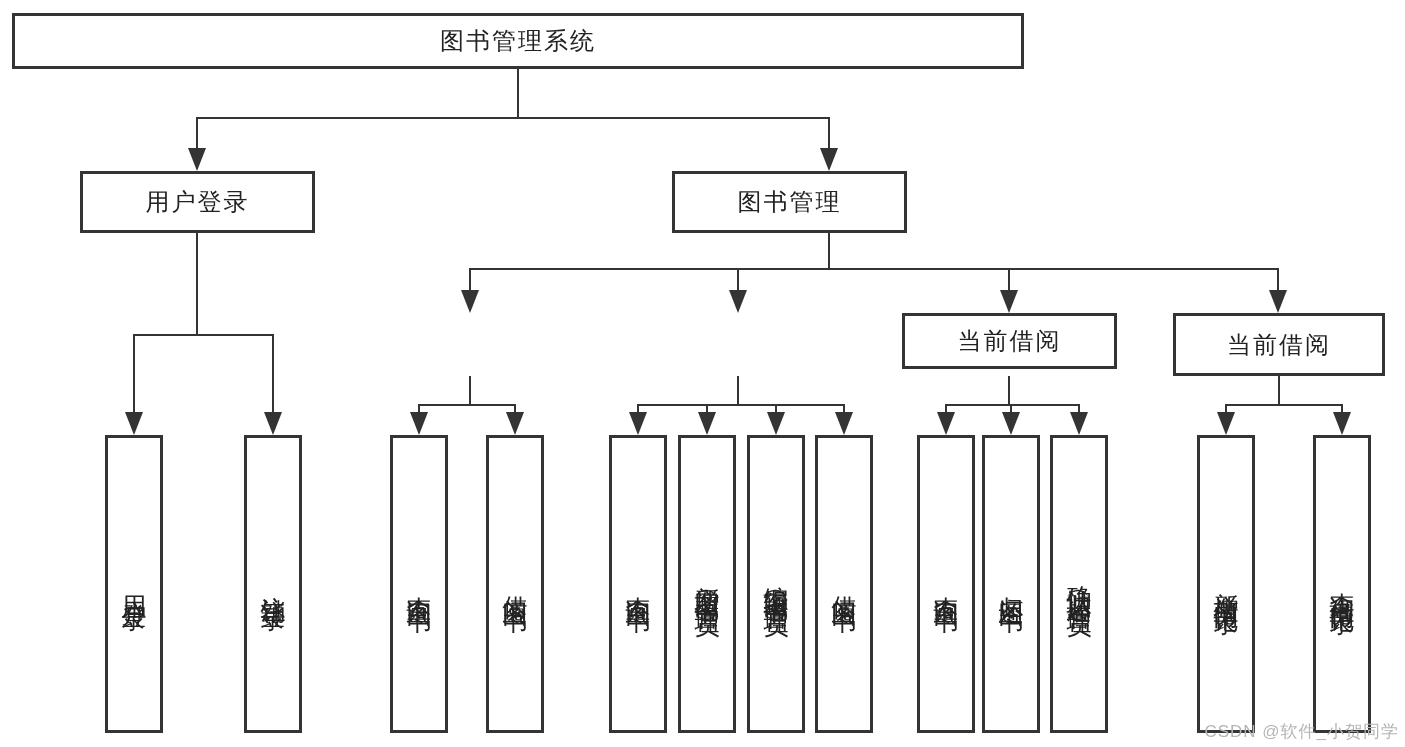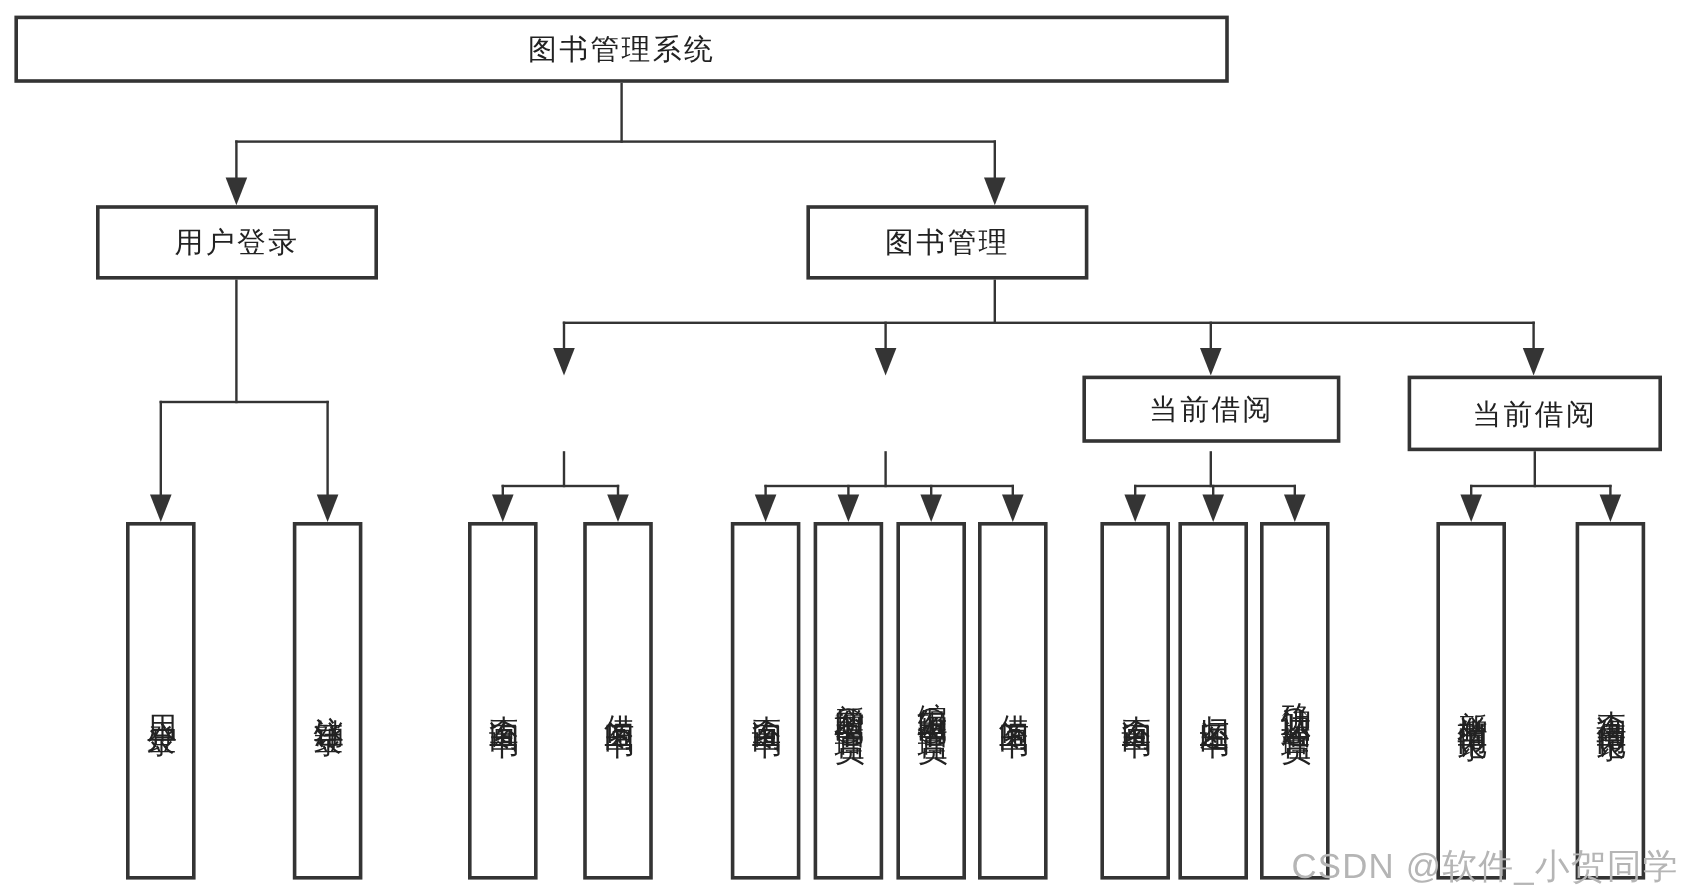--- a/index.html
+++ b/index.html
@@ -51,21 +51,21 @@
     width: 0; height: 0;
     border-left: 9px solid transparent;
     border-right: 9px solid transparent;
     border-top: 23px solid #343434;
   }
   
   .watermark {
     position: absolute;
     right: 6px;
     bottom: 4px;
-    font-size: 29px;
+    font-size: 17px;
     color: #b5b5b5;
     letter-spacing: 1px;
     z-index: 5;
     white-space: nowrap;
   }
 </style>
 </head>
 <body>
 
 <div id="stage">

